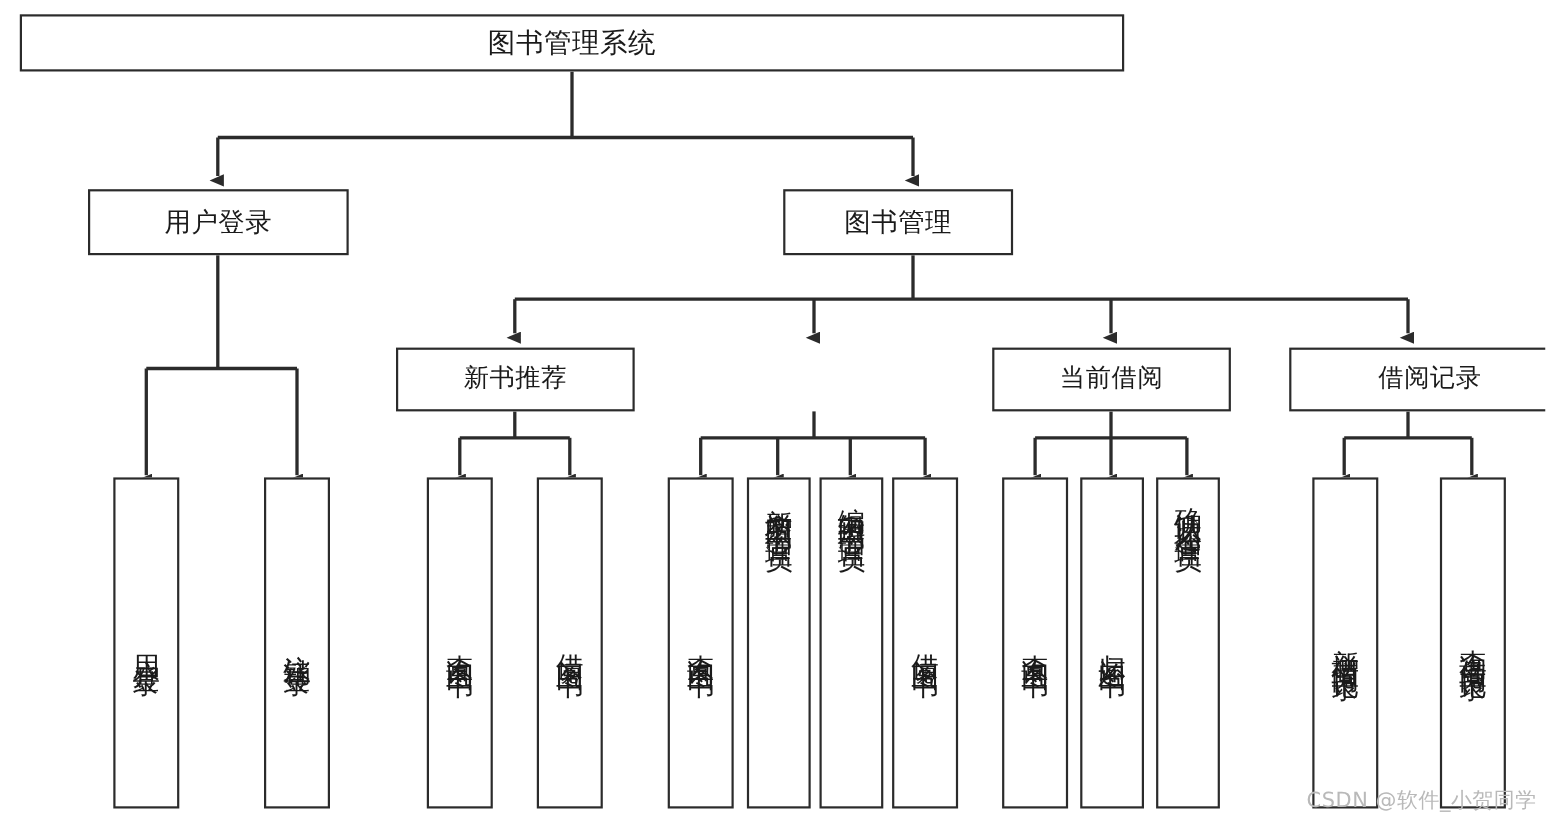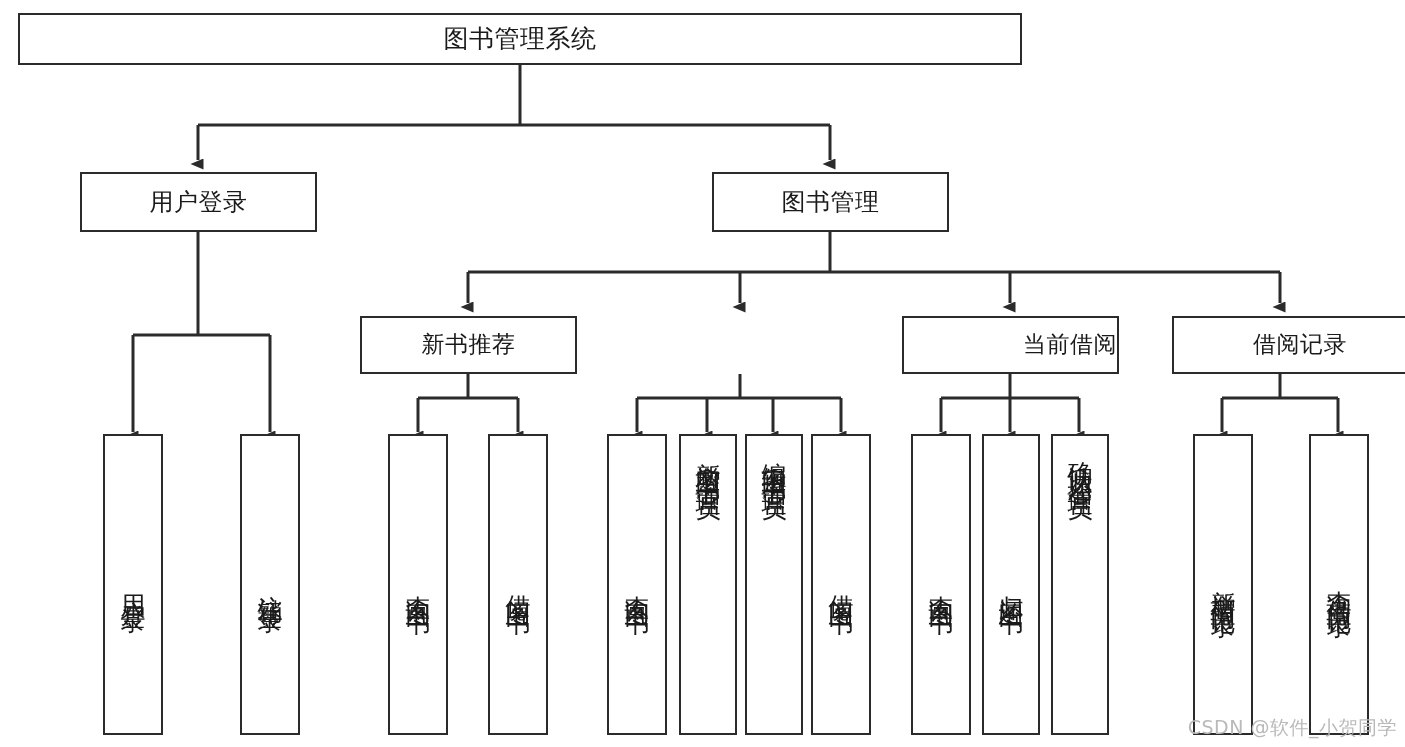--- a/index.html
+++ b/index.html
@@ -130,28 +130,28 @@
     </g>
   </svg>
 
   <div class="node root" style="left:18px; top:13px; width:1004px; height:52px;">
     <span class="node-label">图书管理系统</span>
   </div>
 
   <div class="node level2" style="left:80px; top:172px; width:237px; height:60px;">
     <span class="node-label">用户登录</span>
   </div>
-  <div class="node level2" style="left:712px; top:172px; width:237px; height:60px;">
+  <div class="node level2" style="left:712px; top:172px; width:209px; height:60px;">
     <span class="node-label">图书管理</span>
   </div>
 
   <div class="node level3" style="left:360px; top:316px; width:217px; height:58px;">
     <span class="node-label">新书推荐</span>
   </div>
-  <div class="node level3" style="left:902px; top:316px; width:217px; height:58px;justify-content:flex-end;">
+  <div class="node level3" style="left:902px; top:316px; width:217px; height:58px;">
     <span class="node-label">当前借阅</span>
   </div>
   <div class="node level3" style="left:1172px; top:316px; width:256px; height:58px;">
     <span class="node-label">借阅记录</span>
   </div>
 
   <div class="node leaf center-v" style="left:103px; top:434px; width:60px; height:301px;">
     <span class="node-label">用户登录</span>
   </div>
   <div class="node leaf center-v" style="left:240px; top:434px; width:60px; height:301px;">

